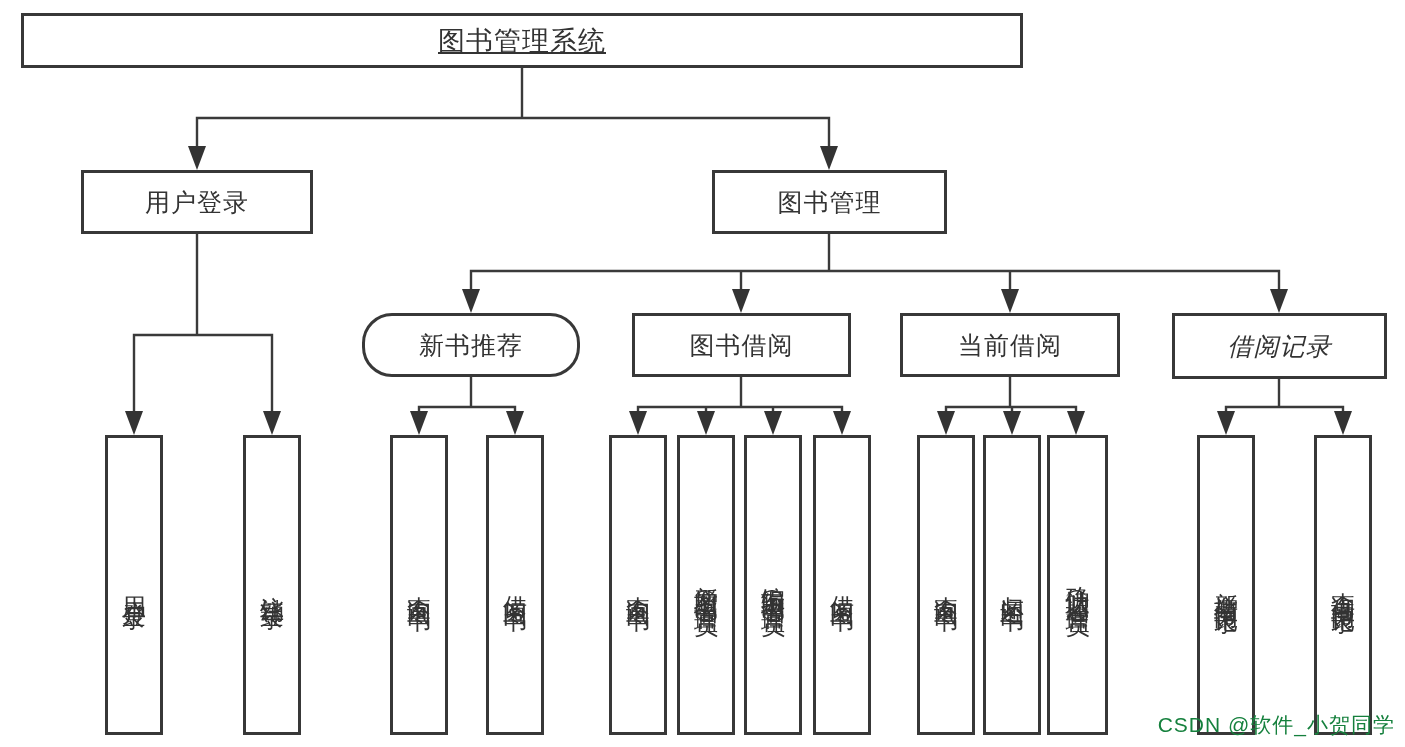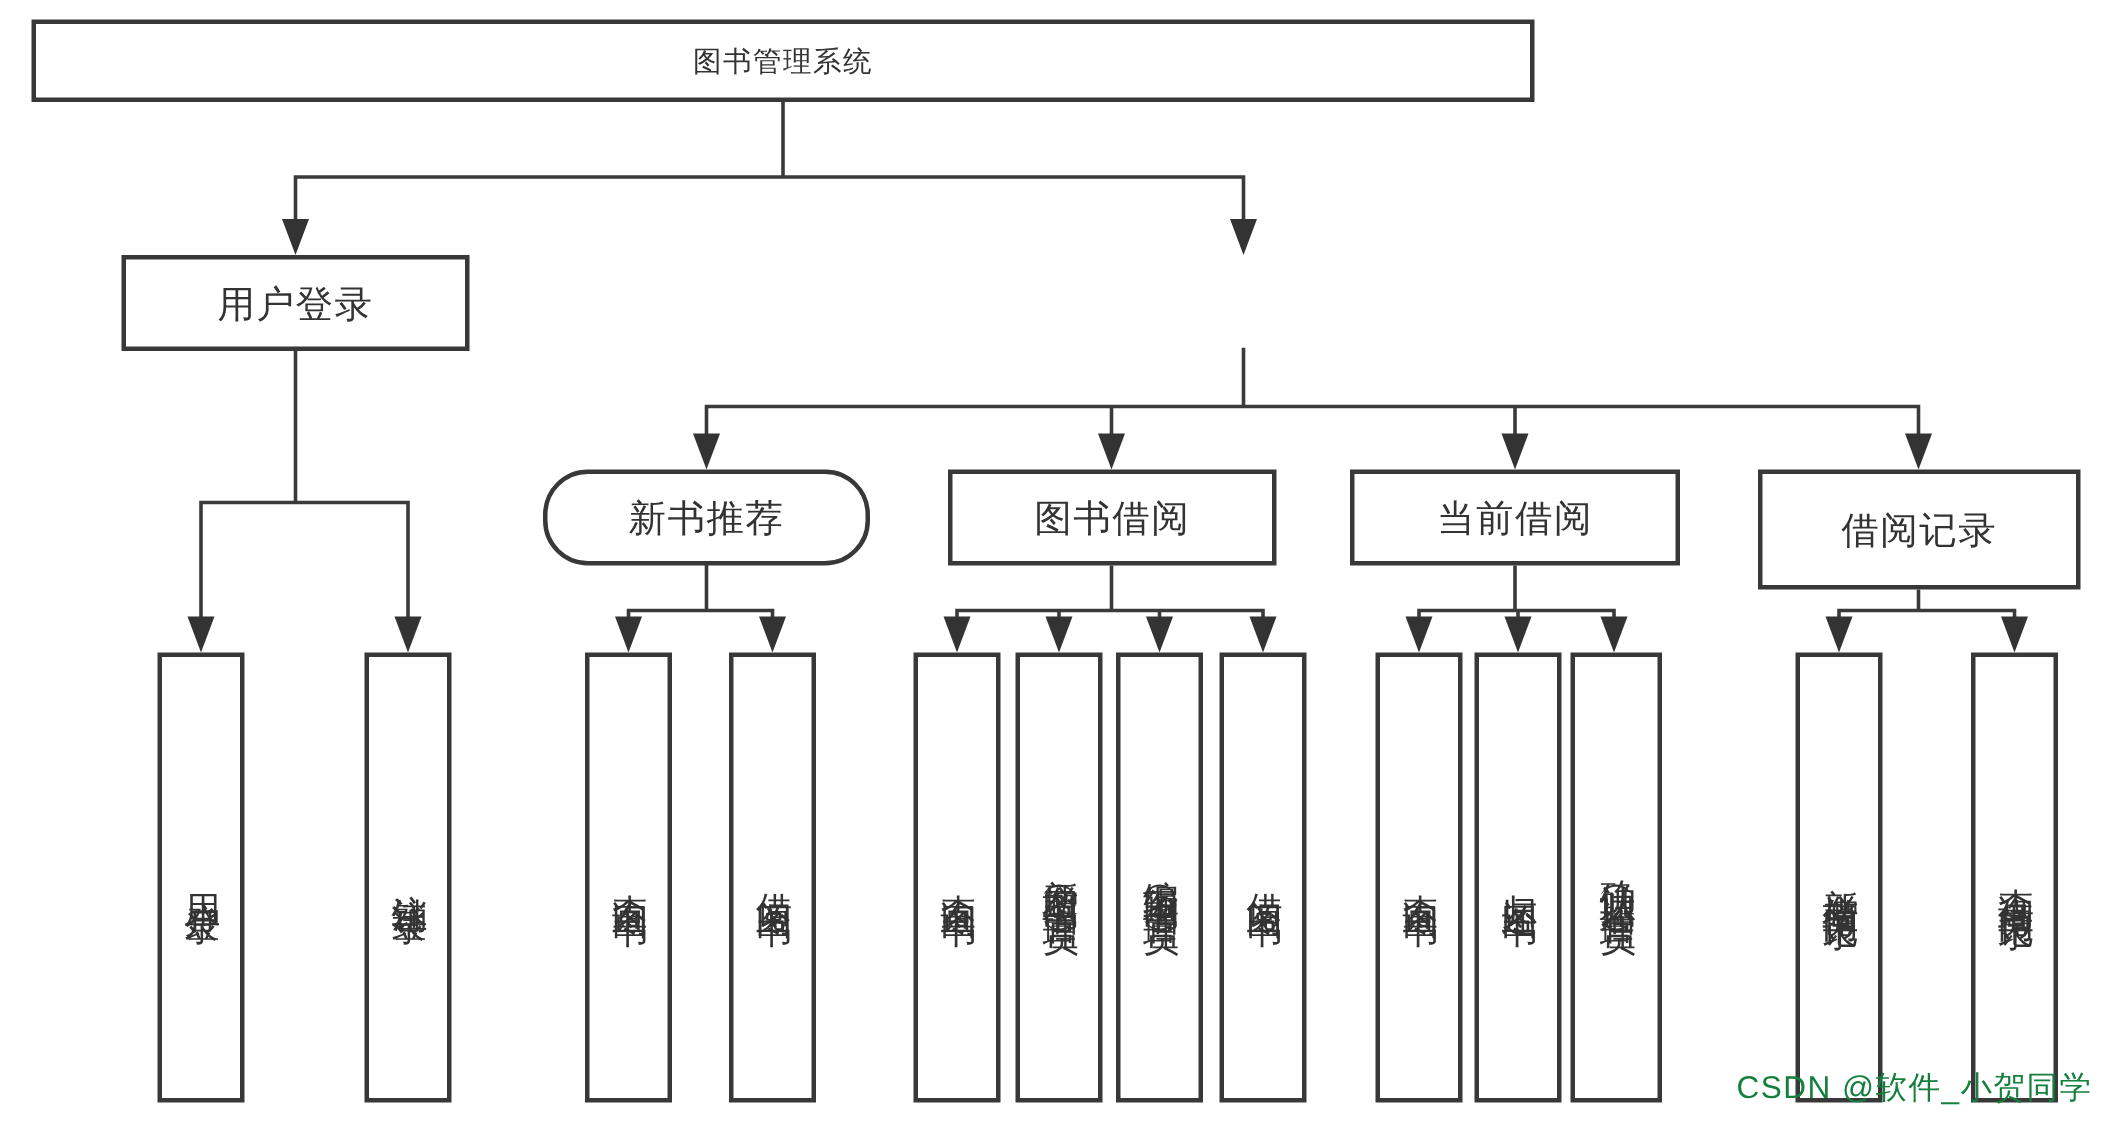--- a/index.html
+++ b/index.html
@@ -22,21 +22,21 @@
     box-sizing: border-box;
     border: 3px solid #383838;
     background: #ffffff;
     display: flex;
     align-items: center;
     justify-content: center;
     color: #333333;
     letter-spacing: 1px;
     z-index: 2;
   }
-  .root-box  { font-size: 19px; }
+  .root-box  { font-size: 27px; text-decoration: underline; }
   .branch-box { font-size: 25px; }
   .leaf-box {
     font-size: 24px;
     writing-mode: vertical-rl;
     text-orientation: mixed;
     letter-spacing: 4px;
     line-height: 1;
   }
   .watermark {
     position: absolute;
@@ -83,25 +83,26 @@
       <polygon points="1003,411 1021,411 1012,435"></polygon>
       <polygon points="1067,411 1085,411 1076,435"></polygon>
       <polygon points="1217,411 1235,411 1226,435"></polygon>
       <polygon points="1334,411 1352,411 1343,435"></polygon>
     </g>
   </svg>
 
   <div class="box root-box" style="left:21px; top:13px; width:1002px; height:55px;">图书管理系统</div>
 
   <div class="box branch-box" style="left:81px; top:170px; width:232px; height:64px;">用户登录</div>
+  <div class="box branch-box" style="left:712px; top:170px; width:235px; height:64px;">图书管理</div>
 
   <div class="box branch-box" style="left:362px; top:313px; width:218px; height:64px;border-radius:30px;">新书推荐</div>
   <div class="box branch-box" style="left:900px; top:313px; width:220px; height:64px;">当前借阅</div>
   <div class="box branch-box" style="left:632px; top:313px; width:219px; height:64px;">图书借阅</div>
-  <div class="box branch-box" style="left:1172px; top:313px; width:215px; height:80px;">借阅记录</div>
+  <div class="box branch-box" style="left:1172px; top:313px; width:215px; height:66px;font-style:italic;">借阅记录</div>
 
   <div class="box leaf-box" style="left:105px; top:435px; width:58px; height:300px;">用户登录</div>
   <div class="box leaf-box" style="left:243px; top:435px; width:58px; height:300px;">注销登录</div>
   <div class="box leaf-box" style="left:390px; top:435px; width:58px; height:300px;">查询图书</div>
   <div class="box leaf-box" style="left:486px; top:435px; width:58px; height:300px;">借阅图书</div>
   <div class="box leaf-box" style="left:609px; top:435px; width:58px; height:300px;">查询图书</div>
   <div class="box leaf-box" style="left:677px; top:435px; width:58px; height:300px;">新增图书（管理员）</div>
   <div class="box leaf-box" style="left:744px; top:435px; width:58px; height:300px;">编辑图书（管理员）</div>
   <div class="box leaf-box" style="left:813px; top:435px; width:58px; height:300px;">借阅图书</div>
   <div class="box leaf-box" style="left:917px; top:435px; width:58px; height:300px;">查询图书</div>

